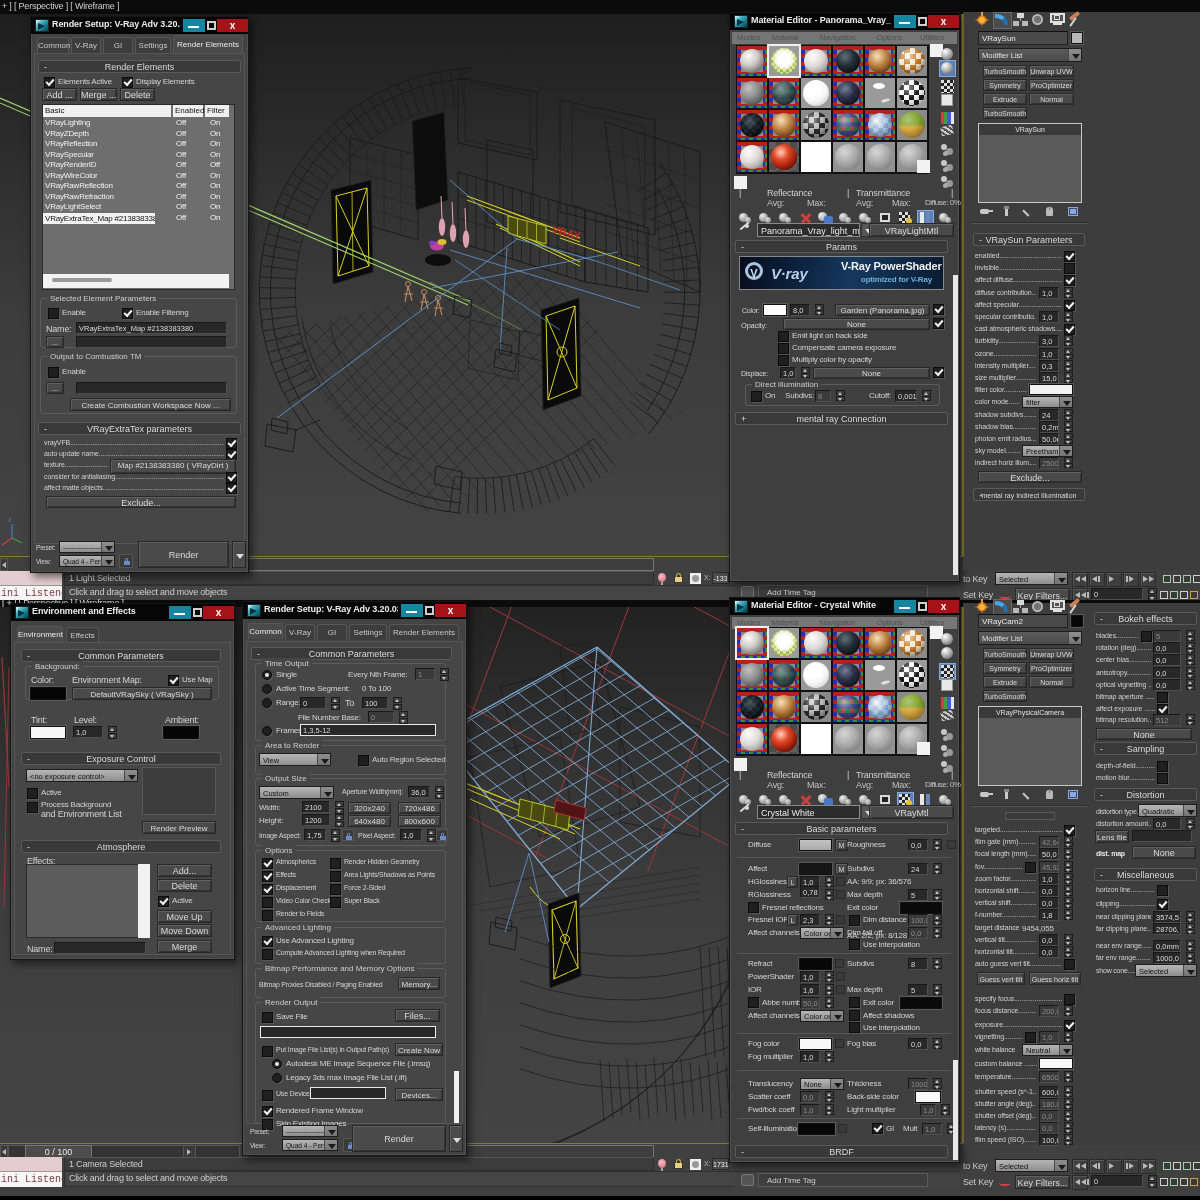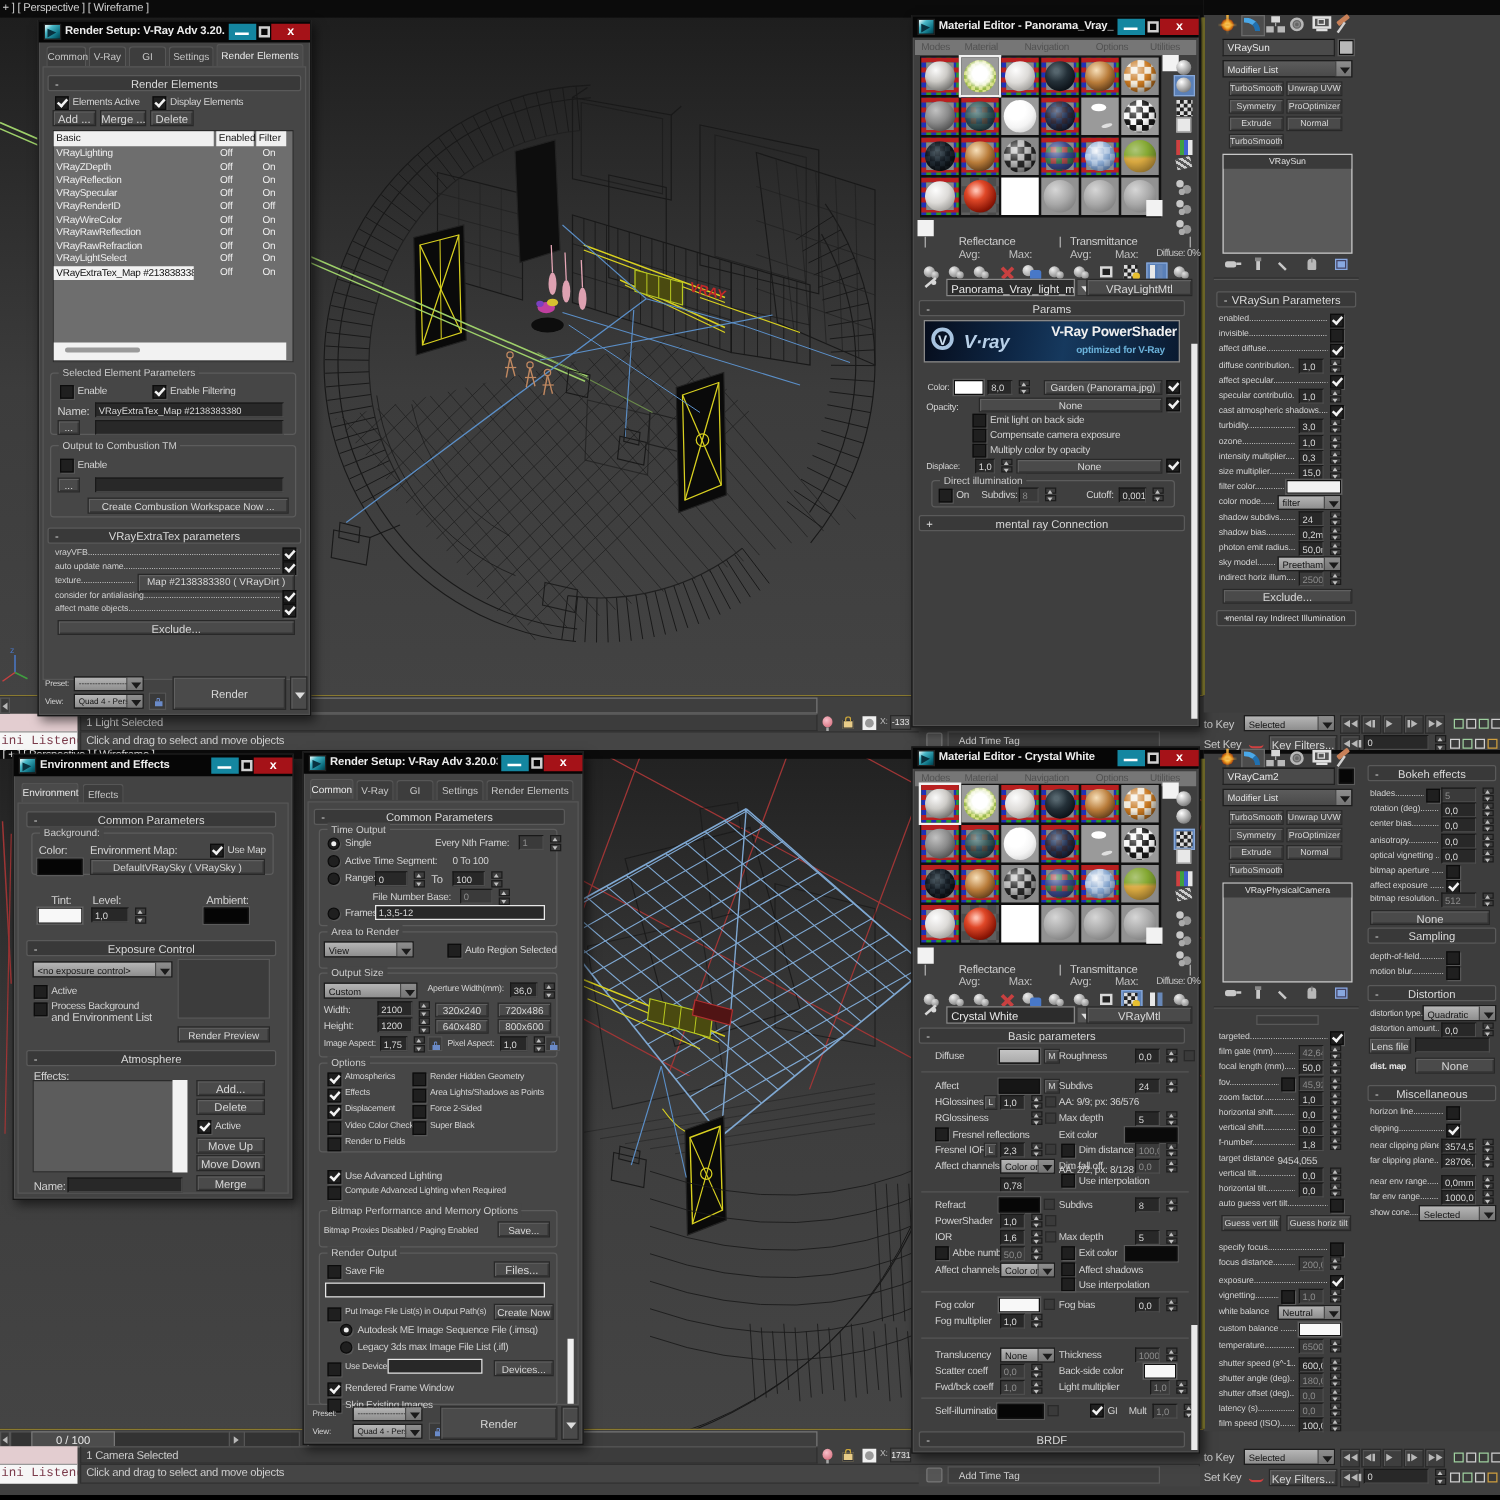--- a/index.html
+++ b/index.html
@@ -1177,21 +1177,21 @@
     <div class="abs ro" style="left:21px;top:649px;width:200px;height:13px;line-height:13px;font-size:9px"><span class="rosign">-</span>Common Parameters</div>
     <div class="abs gb" style="left:25px;top:666px;width:194px;height:34px">
       <span style="background:#464646">Background:</span>
     </div>
     <div class="abs lbl" style="left:31px;top:675px;font-size:9px;color:#d2d2d2;">Color:</div>
     <div class="abs lbl" style="left:72px;top:675px;font-size:9px;color:#d2d2d2;">Environment Map:</div>
     <div class="abs cb c" style="left:168px;top:675px"></div>
     <div class="abs lbl" style="left:182px;top:675px;font-size:8px;color:#d2d2d2;">Use Map</div>
     <div class="abs sw" style="left:30px;top:687px;width:36px;height:13px;background:#050505"></div>
     <div class="abs btn" style="left:72px;top:687px;width:140px;height:13px;line-height:13px;font-size:8px;color:#d8d8d8">DefaultVRaySky  ( VRaySky )</div>
-    <div class="abs lbl" style="left:41px;top:715px;font-size:9px;color:#d2d2d2;">Tint:</div>
+    <div class="abs lbl" style="left:31px;top:715px;font-size:9px;color:#d2d2d2;">Tint:</div>
     <div class="abs lbl" style="left:74px;top:715px;font-size:9px;color:#d2d2d2;">Level:</div>
     <div class="abs lbl" style="left:165px;top:715px;font-size:9px;color:#d2d2d2;">Ambient:</div>
     <div class="abs sw" style="left:30px;top:726px;width:36px;height:13px;background:#f8f8f8"></div>
     <div class="abs fld" style="left:73px;top:726px;width:30px;height:12px;line-height:12px;text-align:left;">1,0</div>
     <div class="abs" style="left:108px;top:726px;width:9px;height:14px">
       <div class="sp" style="height:6px">
         <i class="up"></i>
       </div>
       <div class="sp" style="height:6px;margin-top:1px">
         <i class="dn"></i>
@@ -1387,29 +1387,32 @@
     <div class="abs cb" style="left:262px;top:910px"></div>
     <div class="abs lbl" style="left:276px;top:910px;font-size:7px;color:#d2d2d2;">Render to Fields</div>
     <div class="abs cb" style="left:330px;top:858px"></div>
     <div class="abs lbl" style="left:344px;top:858px;font-size:7px;color:#d2d2d2;">Render Hidden Geometry</div>
     <div class="abs cb" style="left:330px;top:871px"></div>
     <div class="abs lbl" style="left:344px;top:871px;font-size:7px;color:#d2d2d2;">Area Lights/Shadows as Points</div>
     <div class="abs cb" style="left:330px;top:884px"></div>
     <div class="abs lbl" style="left:344px;top:884px;font-size:7px;color:#d2d2d2;">Force 2-Sided</div>
     <div class="abs cb" style="left:330px;top:897px"></div>
     <div class="abs lbl" style="left:344px;top:897px;font-size:7px;color:#d2d2d2;">Super Black</div>
+    <div class="abs gb" style="left:255px;top:927px;width:191px;height:37px">
+      <span style="background:#464646">Advanced Lighting</span>
+    </div>
     <div class="abs cb c" style="left:262px;top:936px"></div>
     <div class="abs lbl" style="left:276px;top:936px;font-size:8px;color:#d2d2d2;">Use Advanced Lighting</div>
     <div class="abs cb" style="left:262px;top:949px"></div>
     <div class="abs lbl" style="left:276px;top:949px;font-size:7px;color:#d2d2d2;">Compute Advanced Lighting when Required</div>
     <div class="abs gb" style="left:255px;top:968px;width:191px;height:30px">
       <span style="background:#464646">Bitmap Performance and Memory Options</span>
     </div>
     <div class="abs lbl" style="left:259px;top:981px;font-size:7px;color:#d2d2d2;">Bitmap Proxies Disabled / Paging Enabled</div>
-    <div class="abs btn" style="left:398px;top:977px;width:42px;height:13px;line-height:13px;font-size:8px;color:#d8d8d8">Save...</div>
+    <div class="abs btn" style="left:398px;top:977px;width:42px;height:13px;line-height:13px;font-size:8px;color:#d8d8d8">Memory...</div>
     <div class="abs gb" style="left:255px;top:1002px;width:191px;height:122px">
       <span style="background:#464646">Render Output</span>
     </div>
     <div class="abs cb" style="left:262px;top:1012px"></div>
     <div class="abs lbl" style="left:276px;top:1012px;font-size:8px;color:#d2d2d2;">Save File</div>
     <div class="abs btn" style="left:395px;top:1009px;width:45px;height:13px;line-height:13px;font-size:9px;color:#d8d8d8">Files...</div>
     <div class="abs fld" style="left:260px;top:1026px;width:176px;height:12px;line-height:12px;text-align:left;border:1px solid #e8e8e8;"></div>
     <div class="abs cb" style="left:262px;top:1046px"></div>
     <div class="abs lbl" style="left:276px;top:1046px;font-size:7px;color:#d2d2d2;">Put Image File List(s) in Output Path(s)</div>
     <div class="abs btn" style="left:395px;top:1043px;width:48px;height:13px;line-height:13px;font-size:8px;color:#d8d8d8">Create Now</div>
@@ -1677,21 +1680,21 @@
       <div class="sp" style="height:5px">
         <i class="up"></i>
       </div>
       <div class="sp" style="height:5px;margin-top:1px">
         <i class="dn"></i>
       </div>
     </div>
     <div class="abs" style="left:836px;top:877px;width:9px;height:9px;background:#3a3a3a;border:1px solid #2a2a2a"></div>
     <div class="abs lbl" style="left:847px;top:877px;font-size:8px;color:#d2d2d2;">AA: 9/9; px: 36/576</div>
     <div class="abs lbl" style="left:748px;top:890px;font-size:8px;color:#d2d2d2;">RGlossiness</div>
-    <div class="abs fld" style="left:800px;top:942px;width:20px;height:12px;line-height:12px;text-align:left;">0,78</div>
+    <div class="abs fld" style="left:800px;top:886px;width:20px;height:12px;line-height:12px;text-align:left;">0,78</div>
     <div class="abs" style="left:825px;top:889px;width:9px;height:13px">
       <div class="sp" style="height:5px">
         <i class="up"></i>
       </div>
       <div class="sp" style="height:5px;margin-top:1px">
         <i class="dn"></i>
       </div>
     </div>
     <div class="abs" style="left:836px;top:890px;width:9px;height:9px;background:#3a3a3a;border:1px solid #2a2a2a"></div>
     <div class="abs lbl" style="left:847px;top:890px;font-size:8px;color:#d2d2d2;">Max depth</div>

